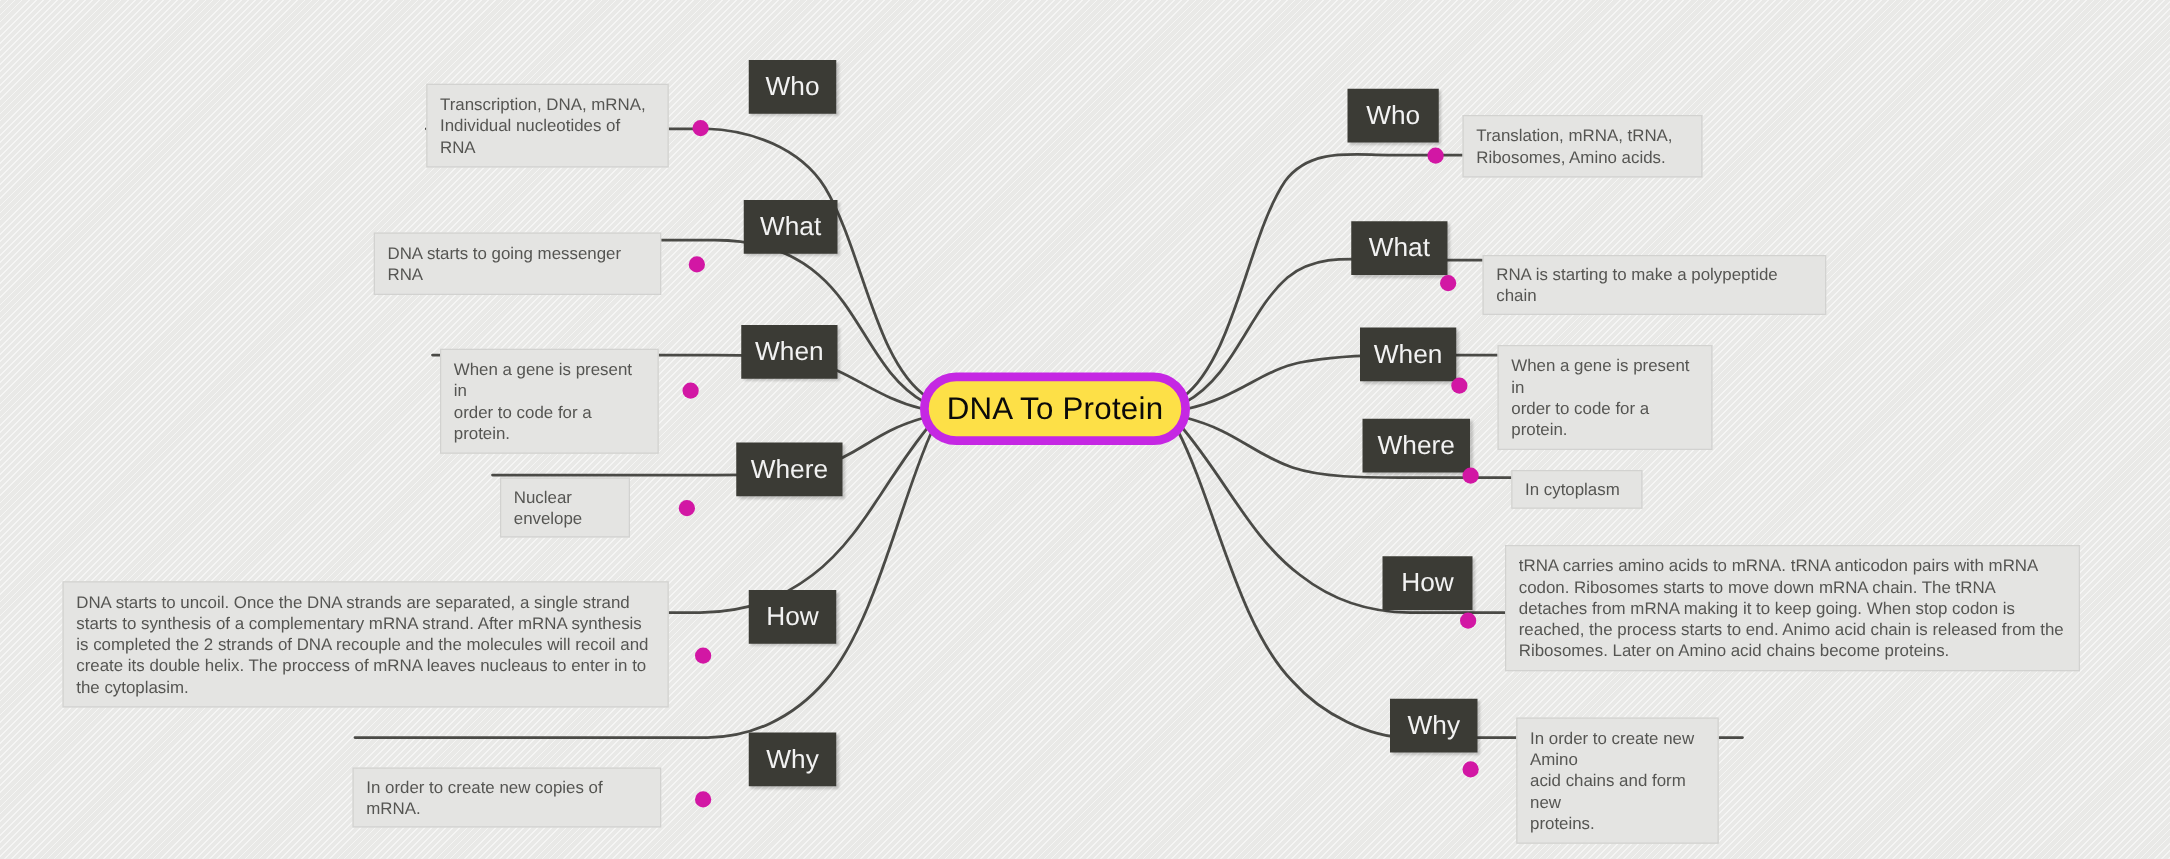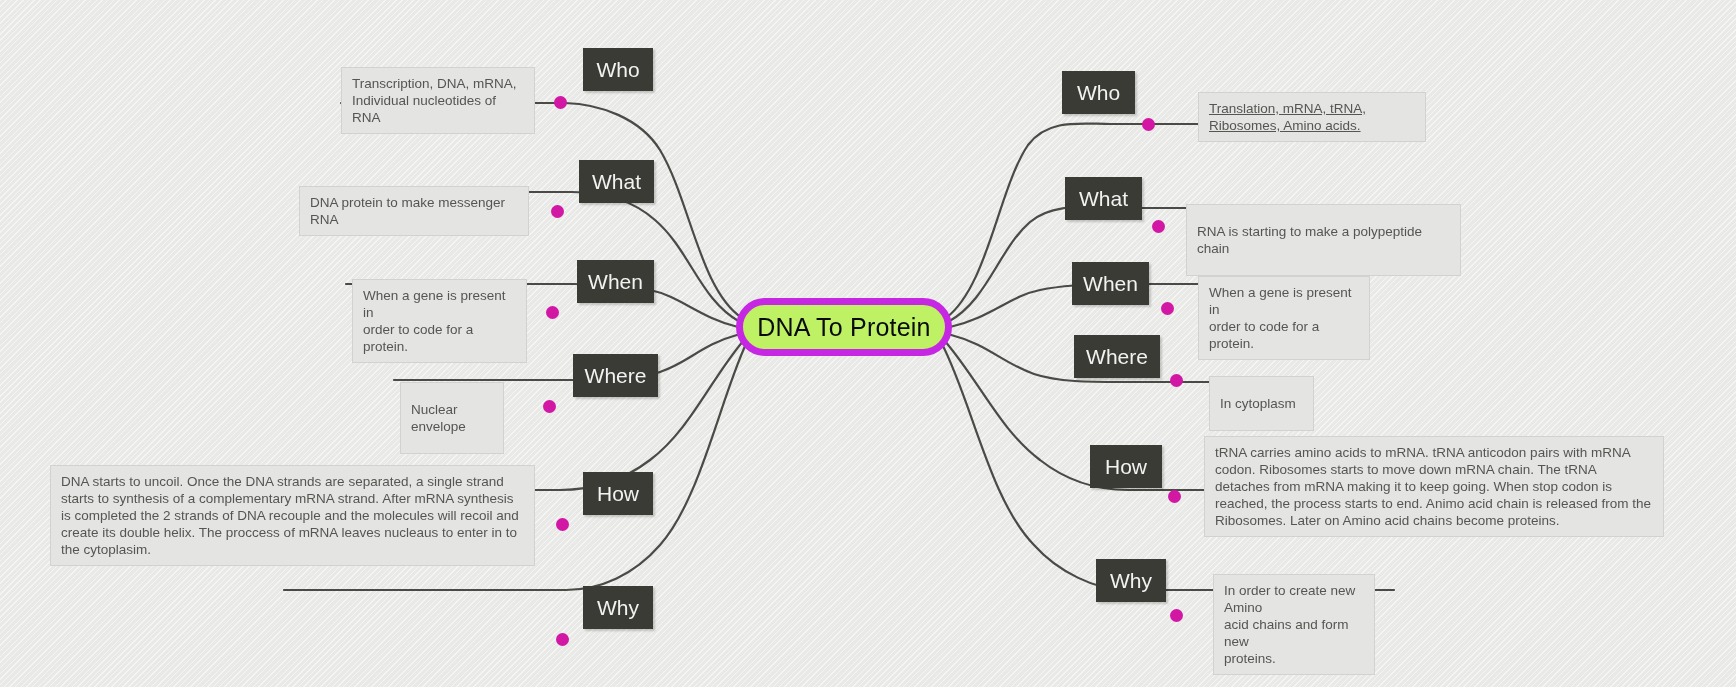--- a/index.html
+++ b/index.html
@@ -34,21 +34,21 @@
     pointer-events: none;
   }
   
   .center-node {
     position: absolute;
     left: 736px;
     top: 298px;
     width: 216px;
     height: 58px;
     box-sizing: border-box;
-    background: #bef264;
+    background: #fde047;
     border: 7px solid #c527e3;
     border-radius: 30px;
     display: flex;
     align-items: center;
     justify-content: center;
     font-size: 25px;
     color: #0a0a0a;
     letter-spacing: 0.2px;
     z-index: 5;
   }
@@ -57,36 +57,37 @@
     position: absolute;
     box-sizing: border-box;
     background: #3b3b35;
     display: flex;
     align-items: center;
     justify-content: center;
     color: #f2f2f2;
     font-size: 21px;
     z-index: 4;
     box-shadow: 2px 2px 2px rgba(0,0,0,0.18);
+    margin-left: 16px;
   }
   
   .note-box {
     position: absolute;
     box-sizing: border-box;
     background: #e4e4e2;
     border: 1px solid #d2d2d0;
     color: #555552;
     font-size: 13.5px;
     line-height: 17px;
     padding: 7px 10px;
     z-index: 3;
     white-space: pre-line;
     margin-top: 18px;
   }
-  .note-box.pad-sm { padding: 18px 10px; }
+  .note-box.pad-sm { padding: 6px 10px; }
   
   .dot {
     position: absolute;
     width: 13px;
     height: 13px;
     border-radius: 50%;
     background: #d217a4;
     z-index: 6;
   }
 </style>
@@ -115,41 +116,42 @@
   </svg>
 
   <div class="center-node">DNA To Protein</div>
 
   <div class="node-box" style="left:583px; top:48px; width:70px; height:43px;">Who</div>
   <div class="note-box" style="left:341px; top:49px; width:194px;">Transcription, DNA, mRNA,
 Individual nucleotides of RNA</div>
   <div class="dot" style="left:554px; top:96px;"></div>
 
   <div class="node-box" style="left:579px; top:160px; width:75px; height:43px;">What</div>
-  <div class="note-box" style="left:299px; top:168px; width:230px;">DNA protein to make messenger RNA</div>
+  <div class="note-box" style="left:299px; top:168px; width:230px;">DNA starts to going messenger RNA</div>
   <div class="dot" style="left:551px; top:205px;"></div>
 
   <div class="node-box" style="left:577px; top:260px; width:77px; height:43px;">When</div>
   <div class="note-box" style="left:352px; top:261px; width:175px;">When a gene is present in
 order to code for a protein.</div>
   <div class="dot" style="left:546px; top:306px;"></div>
 
   <div class="node-box" style="left:573px; top:354px; width:85px; height:43px;">Where</div>
   <div class="note-box pad-sm" style="left:400px; top:364px; width:104px;">Nuclear envelope</div>
   <div class="dot" style="left:543px; top:400px;"></div>
 
   <div class="node-box" style="left:583px; top:472px; width:70px; height:43px;">How</div>
   <div class="note-box" style="left:50px; top:447px; width:485px;">DNA starts to uncoil. Once the DNA strands are separated, a single strand starts to synthesis of a complementary mRNA strand. After mRNA synthesis is completed the 2 strands of DNA recouple and the molecules will recoil and create its double helix. The proccess of mRNA leaves nucleaus to enter in to the cytoplasim.</div>
   <div class="dot" style="left:556px; top:518px;"></div>
 
   <div class="node-box" style="left:583px; top:586px; width:70px; height:43px;">Why</div>
+  <div class="note-box pad-sm" style="left:282px; top:596px; width:247px;">In order to create new copies of mRNA.</div>
   <div class="dot" style="left:556px; top:633px;"></div>
 
   <div class="node-box" style="left:1062px; top:71px; width:73px; height:43px;">Who</div>
-  <div class="note-box" style="left:1198px; top:74px; width:228px;text-decoration:underline;">Translation, mRNA, tRNA,
+  <div class="note-box" style="left:1170px; top:74px; width:192px;">Translation, mRNA, tRNA,
 Ribosomes, Amino acids.</div>
   <div class="dot" style="left:1142px; top:118px;"></div>
 
   <div class="node-box" style="left:1065px; top:177px; width:77px; height:43px;">What</div>
   <div class="note-box pad-sm" style="left:1186px; top:186px; width:275px;">RNA is starting to make a polypeptide chain</div>
   <div class="dot" style="left:1152px; top:220px;"></div>
 
   <div class="node-box" style="left:1072px; top:262px; width:77px; height:43px;">When</div>
   <div class="note-box" style="left:1198px; top:258px; width:172px;">When a gene is present in
 order to code for a protein.</div>

